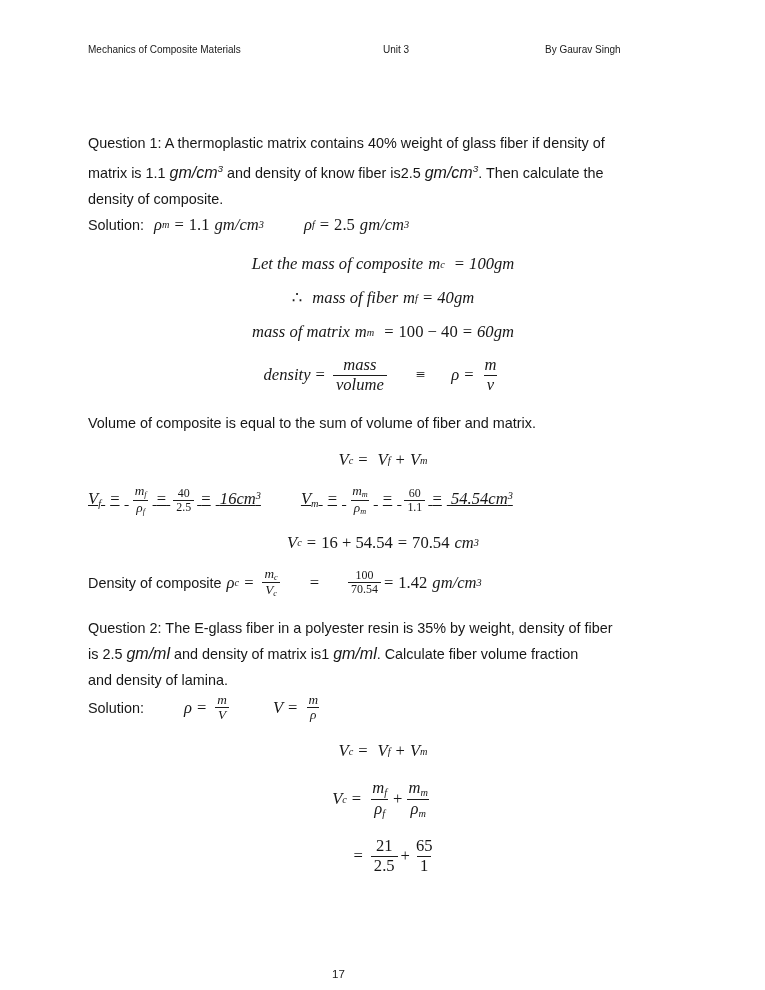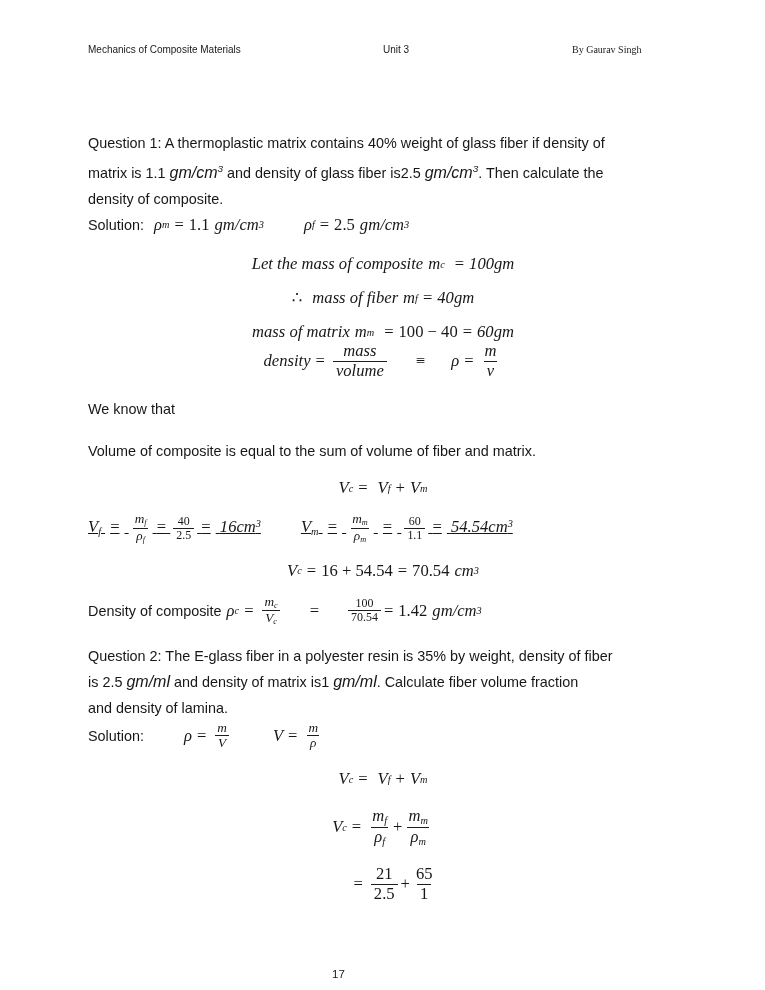--- a/index.html
+++ b/index.html
@@ -21,21 +21,21 @@
     position: absolute;
     left: 88px;
     top: 44px;
     width: 590px;
     height: 18px;
     font-size: 10px;
     color: #1a1a1a;
   }
   .page-header .hdr-left   { position: absolute; left: 0;     top: 0; white-space: nowrap; }
   .page-header .hdr-center { position: absolute; left: 295px; top: 0; white-space: nowrap; }
-  .page-header .hdr-right  { position: absolute; left: 484px; top: 0; white-space: nowrap; font-family: Liberation Serif, serif; }
+  .page-header .hdr-right  { position: absolute; left: 457px; top: 0; white-space: nowrap; }
 
   
   .doc-body {
     position: absolute;
     left: 88px;
     top: 130px;
     width: 590px;
   }
   .para {
     font-size: 14.4px;
@@ -115,21 +115,21 @@
 <div class="page-header">
   <span class="hdr-left">Mechanics of Composite Materials</span>
   <span class="hdr-center">Unit 3</span>
   <span class="hdr-right">By Gaurav Singh</span>
 </div>
 
 <div class="doc-body">
 
   <p class="para">Question 1: A thermoplastic matrix contains 40% weight of glass fiber if density of</p>
 
-  <p class="para"><span>matrix is 1.1 </span><span class="mi"><span>gm/cm</span><sup>3</sup></span><span> and density of glass fiber is2.5 </span><span class="mi"><span>gm/cm</span><sup>3</sup></span><span>. Then calculate the</span></p>
+  <p class="para"><span>matrix is 1.1 </span><span class="mi"><span>gm/cm</span><sup>3</sup></span><span> and density of know fiber is2.5 </span><span class="mi"><span>gm/cm</span><sup>3</sup></span><span>. Then calculate the</span></p>
 
   <p class="para">density of composite.</p>
 
   <div class="mixline">
     <span>Solution:</span>
     <span class="sp"></span>
     <span class="eq">
       <span>ρ</span>
         <sub>m</sub>
       <span class="sp-s"></span>
@@ -186,21 +186,21 @@
     <span class="sp"></span>
       <span class="up">=</span>
       <span class="sp-s"></span>
     <span class="up">100 − 40</span>
       <span class="sp-s"></span>
     <span class="up">=</span>
       <span class="sp-s"></span>
     <span>60gm</span>
   </div>
 
-  <div class="eq" style="">
+  <div class="eq" style="margin-top:14px;">
     <span>density</span>
       <span class="sp-s"></span>
     <span class="up">=</span>
       <span class="sp-s"></span>
     <span class="frac">
       <span class="num">mass</span>
       <span class="den">volume</span>
     </span>
     <span class="sp-l"></span>
     <span class="up">≡</span>
@@ -208,21 +208,20 @@
     <span>ρ</span>
       <span class="sp-s"></span>
     <span class="up">=</span>
       <span class="sp-s"></span>
     <span class="frac">
       <span class="num">m</span>
       <span class="den">v</span>
     </span>
   </div>
 
-  <p class="para gap-above">We know that</p>
 
   <p class="para gap-above">Volume of composite is equal to the sum of volume of fiber and matrix.</p>
 
   <div class="eq" style="margin-top:14px;">
     <span>V</span>
       <sub>c</sub>
     <span class="sp-s"></span>
       <span class="up">=</span>
       <span class="sp"></span>
     <span>V</span>

